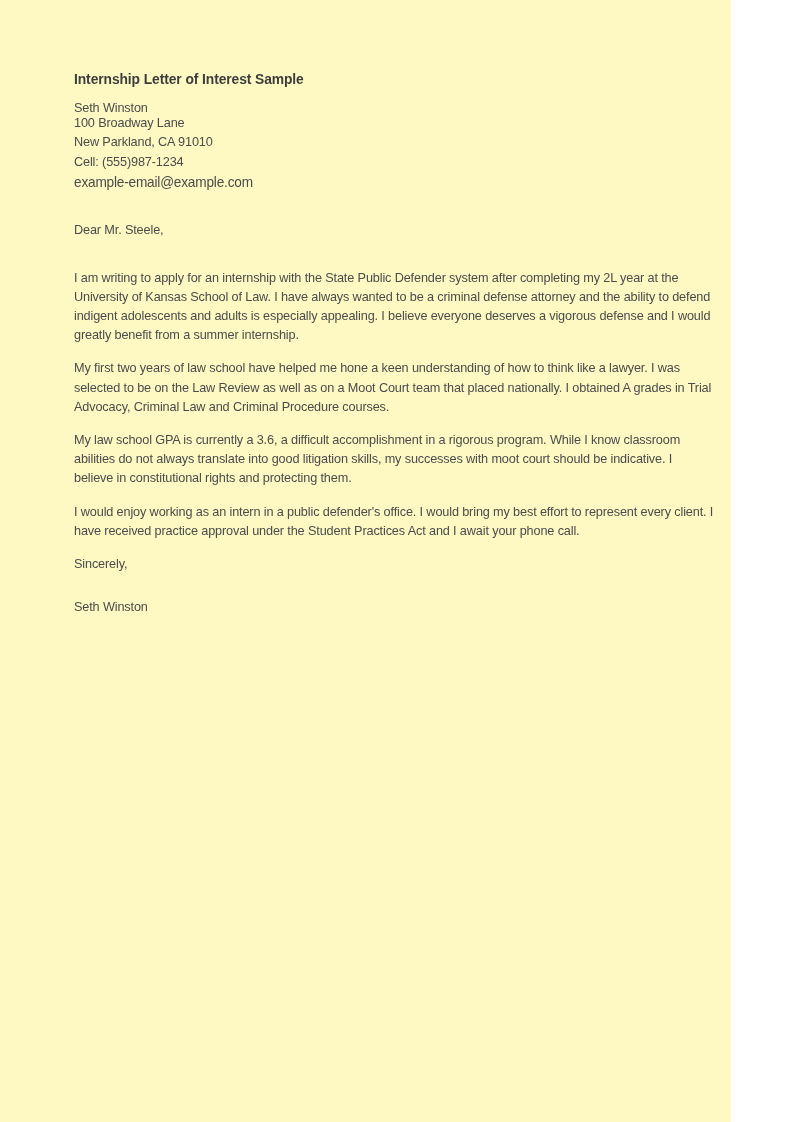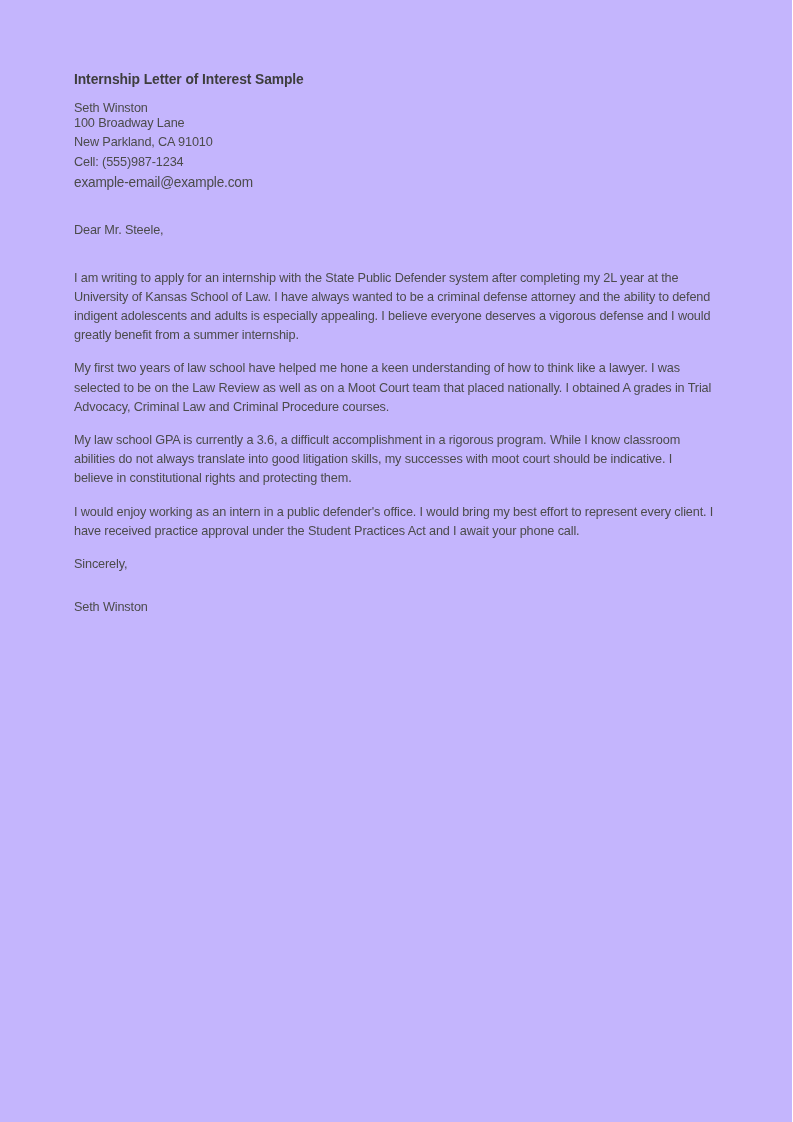--- a/index.html
+++ b/index.html
@@ -15,23 +15,23 @@
     position: relative;
     overflow: hidden;
     font-family: "Liberation Sans", "DejaVu Sans", sans-serif;
     -webkit-font-smoothing: antialiased;
   }
 
   .page {
     position: absolute;
     left: 0;
     top: 0;
-    width: 792px;
+    width: 731px;
     height: 1122px;
-    background: #c4b5fd;
+    background: #fef9c3;
   }
 
   .letter {
     position: absolute;
     left: 74px;
     top: 70px;
     width: 640px;
   }
 
   

